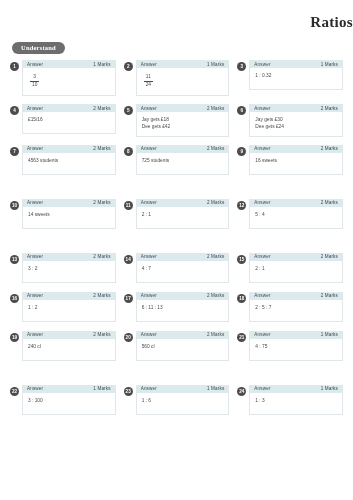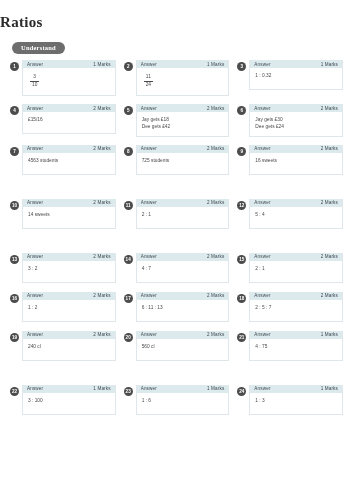--- a/index.html
+++ b/index.html
@@ -13,21 +13,21 @@
     font-family: "Liberation Sans", sans-serif;
     overflow: hidden;
   }
   .page {
     position: relative;
     width: 353px;
     height: 500px;
     box-sizing: border-box;
   }
   .page-title {
-    text-align: left;
+    text-align: right;
     font-family: "Liberation Serif", serif;
     font-size: 15px;
     font-weight: 700;
     color: #2b2b2b;
     letter-spacing: 0.3px;
     margin: 0;
     padding-top: 14px;
   }
   .section-badge-row {
     padding: 5px 0 0 12px;

